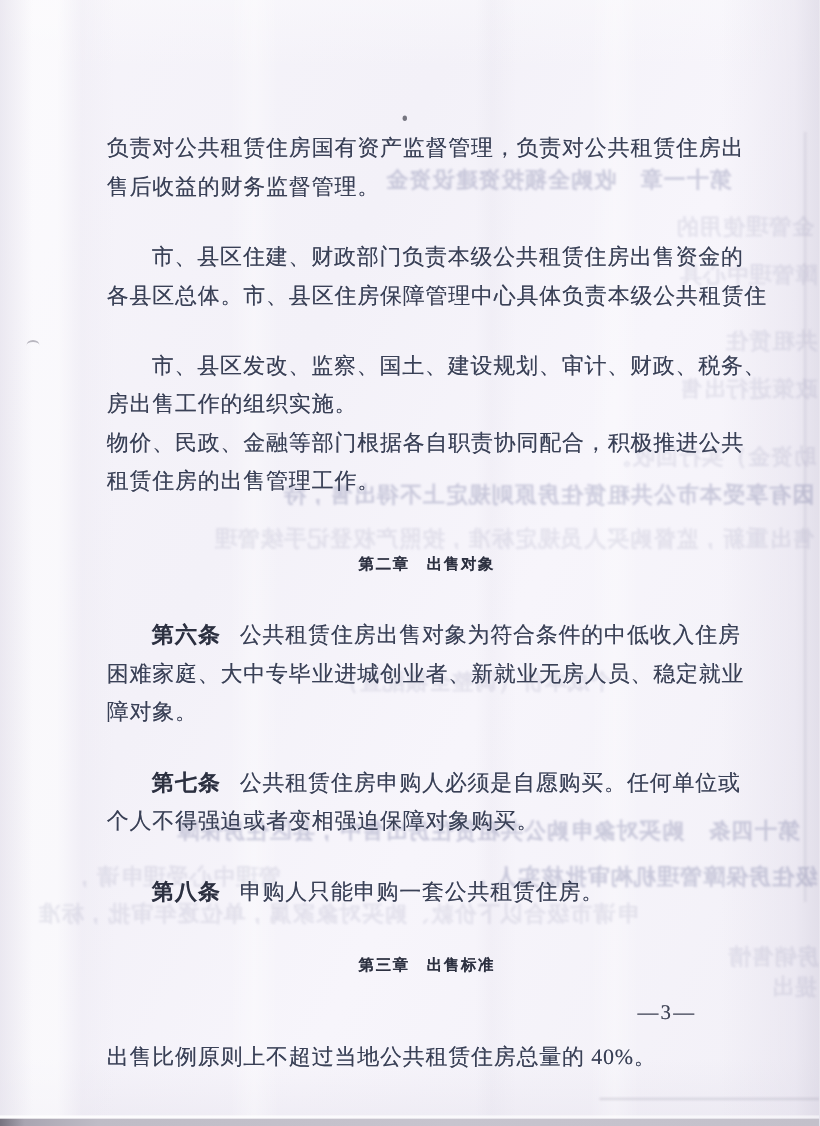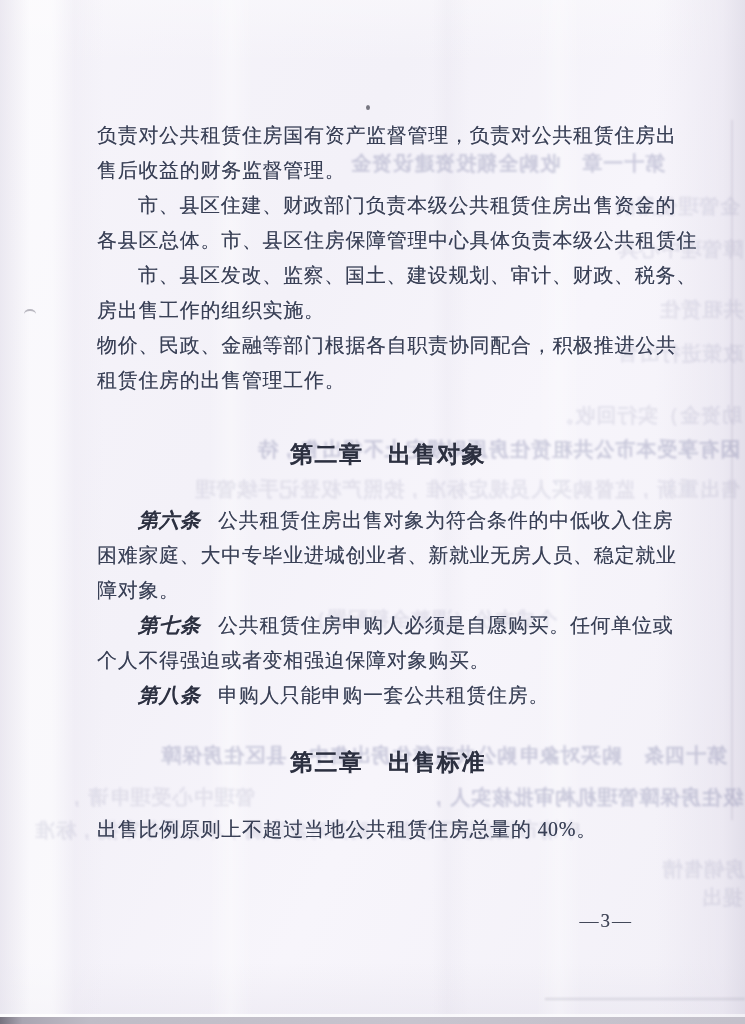--- a/index.html
+++ b/index.html
@@ -52,29 +52,29 @@
     font-size:20px;letter-spacing:1px;filter:blur(1px);pointer-events:none;}
   .g-strong{color:rgba(116,120,160,.34);}
   .g-soft{color:rgba(128,130,166,.17);}
   
   .doc{
     position:absolute;left:97px;top:118px;width:582px;
     color:#394056;font-size:20px;letter-spacing:.7px;
   }
   .ln{height:35px;line-height:35px;white-space:nowrap;
     text-shadow:0 0 .4px rgba(57,64,86,.55);}
-  .ind{padding-left:41px;}
+  .ind{padding-left:41px;margin-top:29px;}
   .art{font-family:"Liberation Sans","DejaVu Sans",sans-serif;
-    font-weight:700;color:#2c3040;margin-right:17px;letter-spacing:1px;font-style:italic;}
+    font-weight:700;color:#2c3040;margin-right:17px;letter-spacing:1px;}
   .head{height:35px;line-height:35px;text-align:center;font-weight:700;
     font-family:"Liberation Sans","DejaVu Sans",sans-serif;
-    font-size:23px;letter-spacing:1.5px;color:#2c3040;
+    font-size:14px;letter-spacing:1.5px;color:#2c3040;
     text-shadow:0 0 .5px rgba(44,48,64,.6);}
   .head-1{margin-top:39px;margin-bottom:31px;}
-  .head-2{margin-top:32px;margin-bottom:32px;font-family:Liberation Serif, serif;}
+  .head-2{margin-top:32px;margin-bottom:48px;font-family:Liberation Serif, serif;}
   .page-num{
     position:absolute;top:910px;right:112px;
     color:#3f4456;font-size:19px;letter-spacing:2px;
     text-shadow:0 0 .4px rgba(63,68,86,.5);
   }
 </style>
 </head>
 <body>
 
 <div class="scan">

